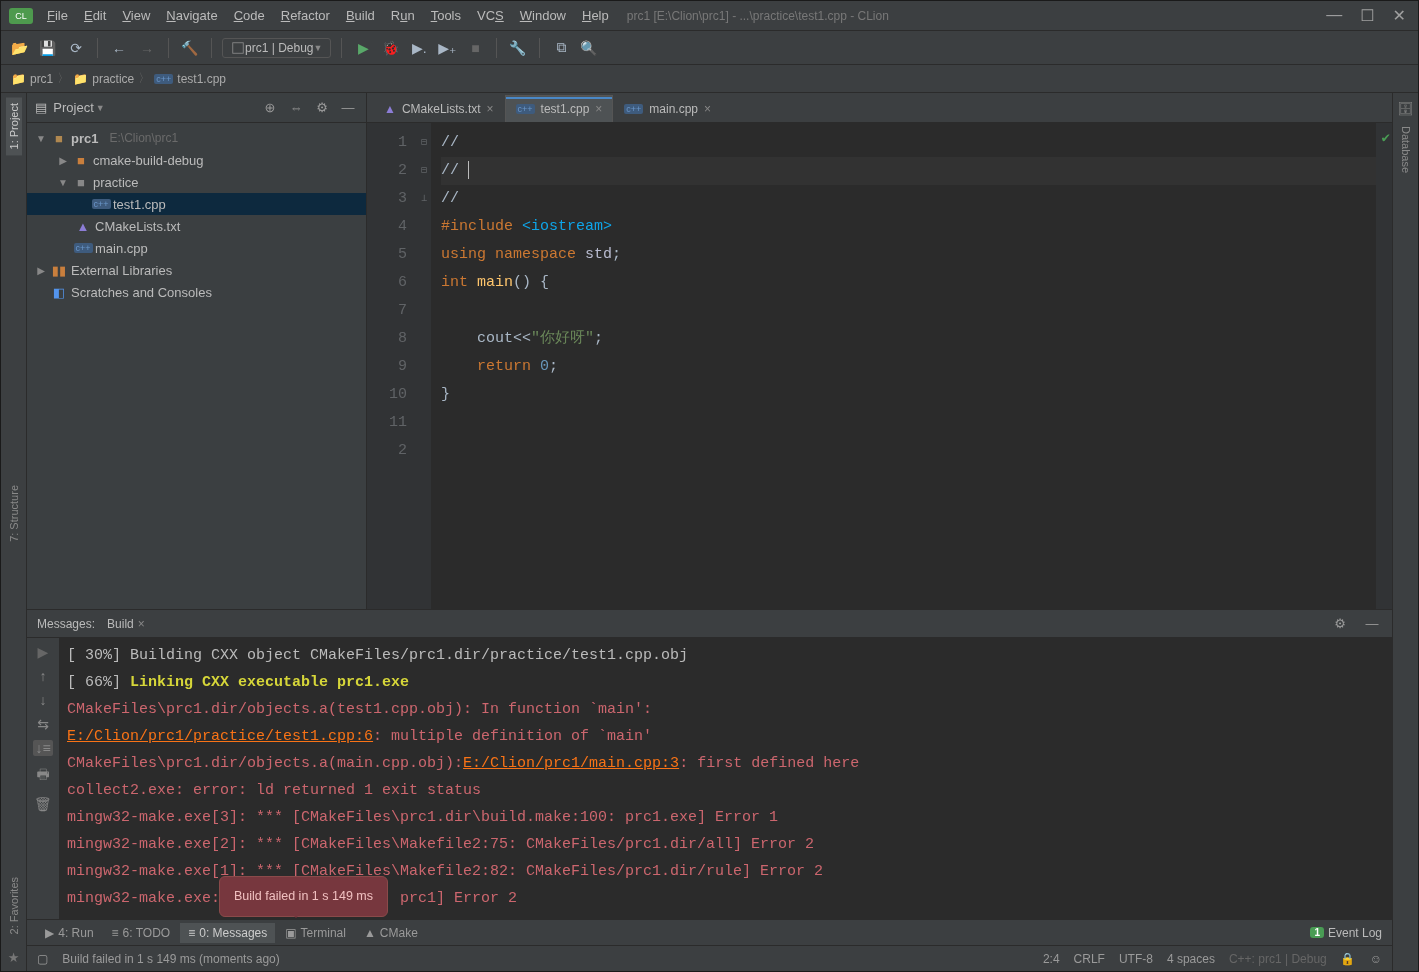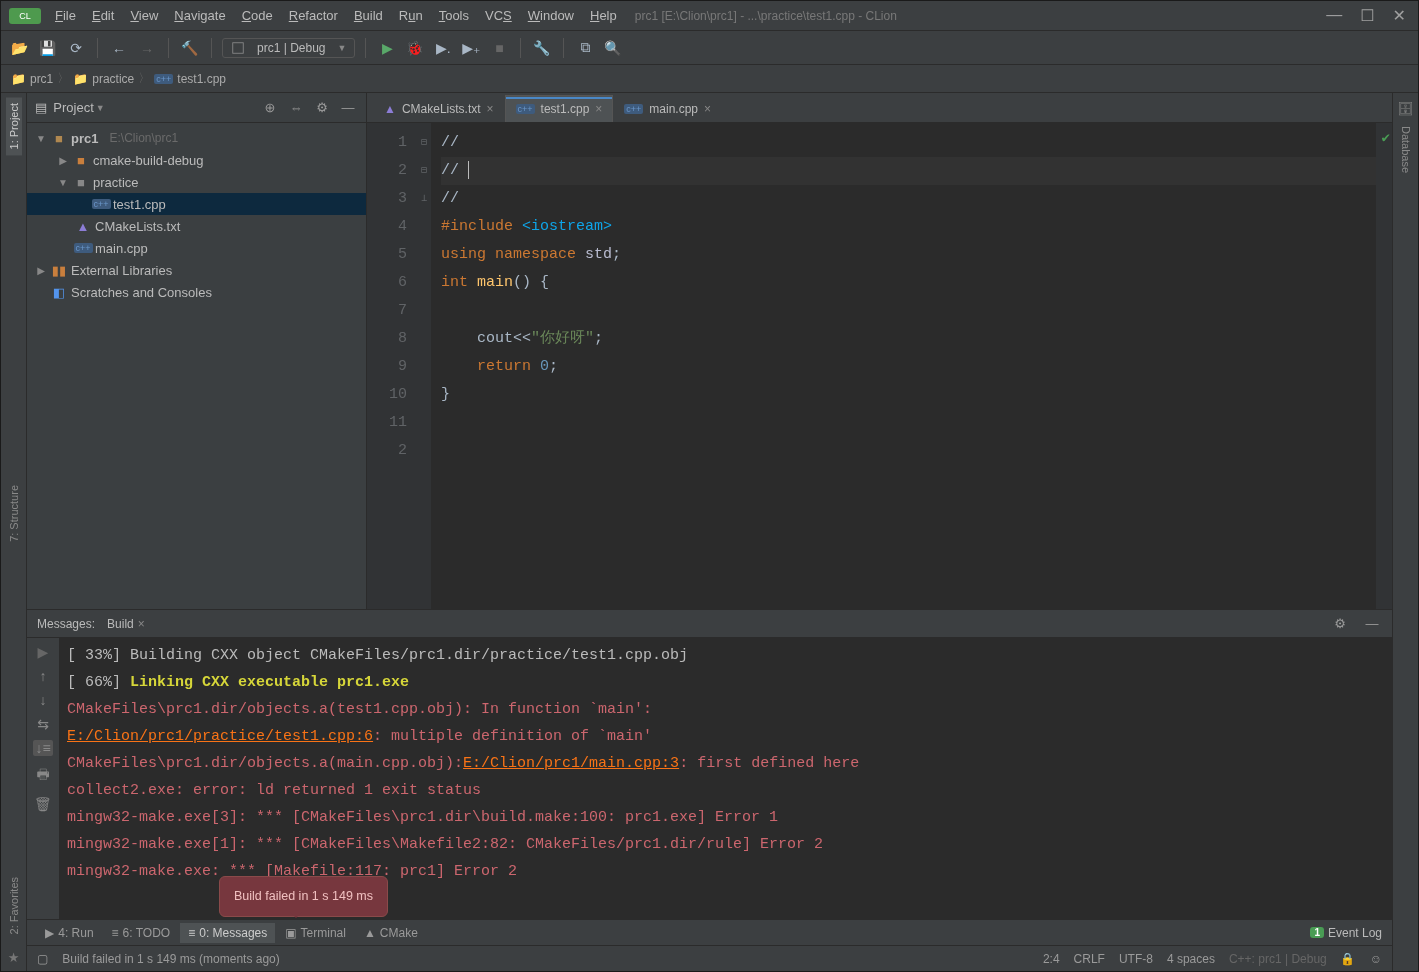--- a/index.html
+++ b/index.html
@@ -16,37 +16,37 @@
   border: 1px solid #1a1a1a;
 }
 .titlebar {
   height: 30px;
   background: #3c3f41;
   display: flex;
   align-items: center;
   padding: 0 8px;
   border-bottom: 1px solid #2b2b2b;
 }
-.titlebar .app-icon { width: 32px; height: 16px; margin-right: 8px; background:#4e9a4e; border-radius:3px; display:flex;align-items:center;justify-content:center;font-size:9px;color:#fff;}
+.titlebar .app-icon { width: 24px; height: 16px; margin-right: 8px; background:#4e9a4e; border-radius:3px; display:flex;align-items:center;justify-content:center;font-size:9px;color:#fff;}
 .menubar { display: flex; gap: 4px; align-items:center; }
 .menubar-item { padding: 2px 6px; cursor:default; }
 .menubar-item u { text-decoration: underline; }
 .title-text { margin-left: 12px; color:#787878; font-size:12px; flex:1;}
 .window-controls { display:flex; gap:18px; color:#a0a0a0; padding-right:4px;}
 .window-controls span { font-size:16px; cursor:default;}
 .toolbar {
   height: 34px;
   background:#3c3f41;
   border-bottom:1px solid #2b2b2b;
   display:flex; align-items:center; padding:0 8px; gap:6px;
 }
 .tool-btn { width:22px; height:22px; display:flex;align-items:center;justify-content:center; color:#a9b7c6; cursor:default; font-size:14px;}
 .tool-sep { width:1px; height:20px; background:#555; margin:0 4px;}
 .run-config {
-  display:flex;align-items:center;gap:12px;
+  display:flex;align-items:center;gap:0;
   border:1px solid #555; border-radius:3px; padding:2px 8px; font-size:12px;
 }
 .run-config svg{width:14px;height:14px;}
 .navbar {
   height:28px; display:flex; align-items:center; padding:0 10px; gap:4px;
   border-bottom:1px solid #2b2b2b; font-size:12px; color:#aaa;
 }
 .nav-sep{color:#666;}
 .nav-item{display:flex;align-items:center;gap:4px;}
 .main-area { flex:1; display:flex; overflow:hidden; }
@@ -360,27 +360,28 @@
         <div class="msg-toolbar">
           <span style="color:#666">▶</span>
           <span>↑</span>
           <span>↓</span>
           <span>⇆</span>
           <span style="background:#555;border-radius:2px;padding:0 2px">↓≡</span>
           <span>🖶</span>
           <span>🗑</span>
         </div>
         <div class="msg-content">
-<div><span class="pct">[ 33%] </span><span class="build">Building CXX object CMakeFiles/prc1.dir/practice/test1.cpp.obj</span></div>
+<div><span class="pct">[ 30%] </span><span class="build">Building CXX object CMakeFiles/prc1.dir/practice/test1.cpp.obj</span></div>
 <div><span class="pct">[ 66%] </span><span class="link-line">Linking CXX executable prc1.exe</span></div>
 <div class="err">CMakeFiles\prc1.dir/objects.a(test1.cpp.obj): In function `main':</div>
 <div class="err"><span class="filelink">E:/Clion/prc1/practice/test1.cpp:6</span><span>: multiple definition of `main'</span></div>
 <div class="err"><span>CMakeFiles\prc1.dir/objects.a(main.cpp.obj):</span><span class="filelink">E:/Clion/prc1/main.cpp:3</span><span>: first defined here</span></div>
 <div class="err">collect2.exe: error: ld returned 1 exit status</div>
 <div class="err">mingw32-make.exe[3]: *** [CMakeFiles\prc1.dir\build.make:100: prc1.exe] Error 1</div>
+<div class="err">mingw32-make.exe[2]: *** [CMakeFiles\Makefile2:75: CMakeFiles/prc1.dir/all] Error 2</div>
 <div class="err">mingw32-make.exe[1]: *** [CMakeFiles\Makefile2:82: CMakeFiles/prc1.dir/rule] Error 2</div>
 <div class="err">mingw32-make.exe: *** [Makefile:117: prc1] Error 2</div>
 <div class="tooltip-balloon">Build failed in 1 s 149 ms</div>
         </div>
       </div>
     </div>
 
     <div class="bottom-tabs">
       <span class="bottom-tab">
           <span>▶</span>

